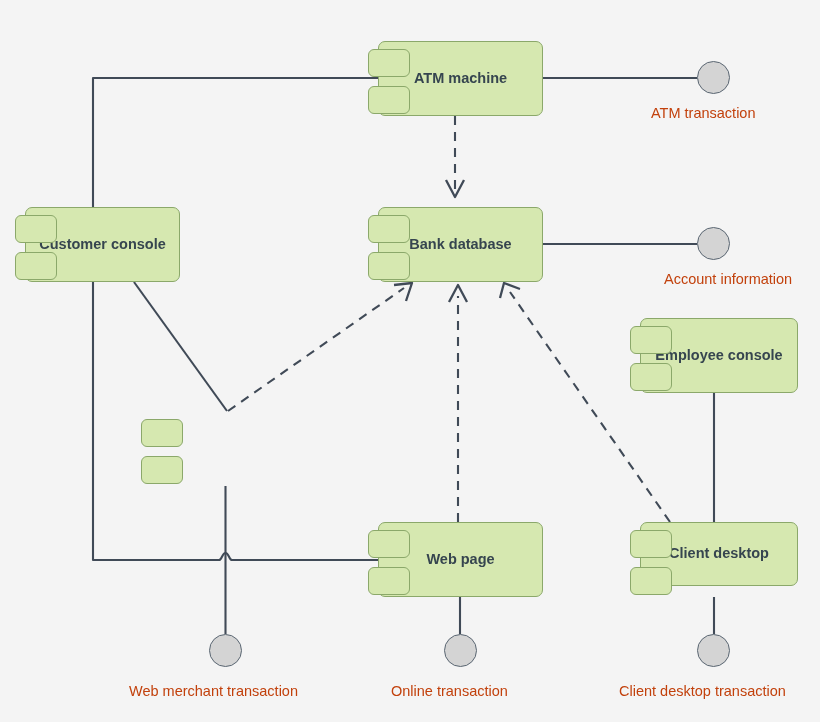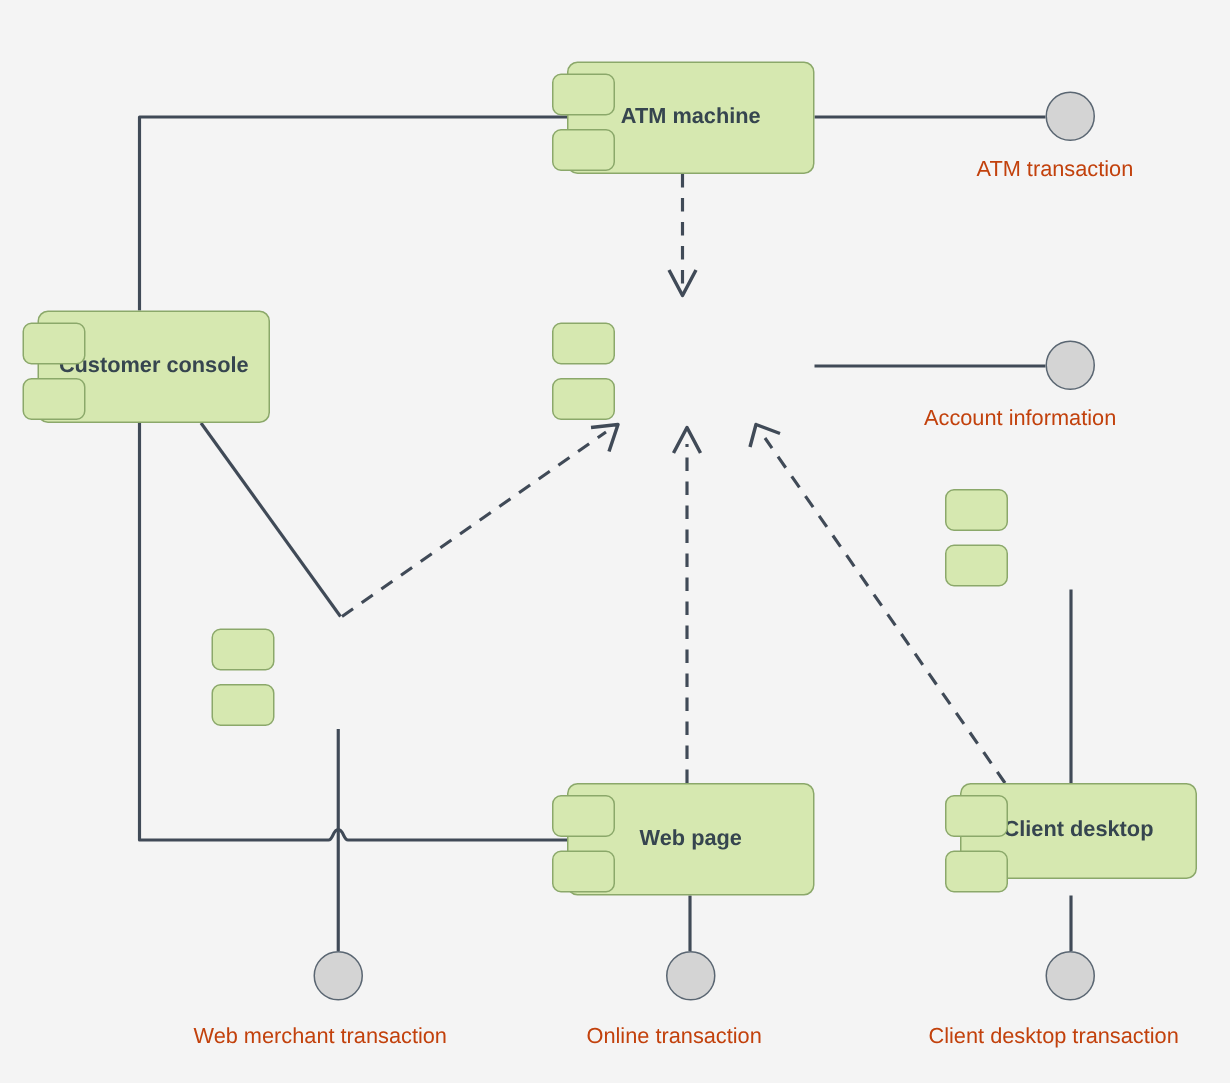--- a/index.html
+++ b/index.html
@@ -118,44 +118,50 @@
   </div>
 
   <div class="port" style="left:15px; top:215px;"></div>
   <div class="port" style="left:15px; top:252px;"></div>
   <div class="component" style="left:25px; top:207px; width:155px; height:75px;">
     <span>Customer console</span>
   </div>
 
   <div class="port" style="left:368px; top:215px;"></div>
   <div class="port" style="left:368px; top:252px;"></div>
+  <div class="component" style="left:378px; top:207px; width:165px; height:75px;">
+    <span>Bank database</span>
+  </div>
 
   <div class="port" style="left:630px; top:326px;"></div>
   <div class="port" style="left:630px; top:363px;"></div>
+  <div class="component" style="left:640px; top:318px; width:158px; height:75px;">
+    <span>Employee console</span>
+  </div>
 
   <div class="port" style="left:141px; top:419px;"></div>
   <div class="port" style="left:141px; top:456px;"></div>
 
   <div class="port" style="left:368px; top:530px;"></div>
   <div class="port" style="left:368px; top:567px;"></div>
   <div class="component" style="left:378px; top:522px; width:165px; height:75px;">
     <span>Web page</span>
   </div>
 
   <div class="port" style="left:630px; top:530px;"></div>
   <div class="port" style="left:630px; top:567px;"></div>
   <div class="component" style="left:640px; top:522px; width:158px; height:64px;">
     <span>Client desktop</span>
   </div>
 
   <div class="lollipop" style="left:697px; top:61px;"></div>
   <div class="iface-label" style="left:651px; top:105px;">ATM transaction</div>
 
   <div class="lollipop" style="left:697px; top:227px;"></div>
-  <div class="iface-label" style="left:616px; top:271px;">Account information</div>
+  <div class="iface-label" style="left:664px; top:271px;">Account information</div>
 
   <div class="lollipop" style="left:209px; top:634px;"></div>
   <div class="iface-label" style="left:129px; top:683px;">Web merchant transaction</div>
 
   <div class="lollipop" style="left:444px; top:634px;"></div>
   <div class="iface-label" style="left:391px; top:683px;">Online transaction</div>
 
   <div class="lollipop" style="left:697px; top:634px;"></div>
   <div class="iface-label" style="left:619px; top:683px;">Client desktop transaction</div>
 

